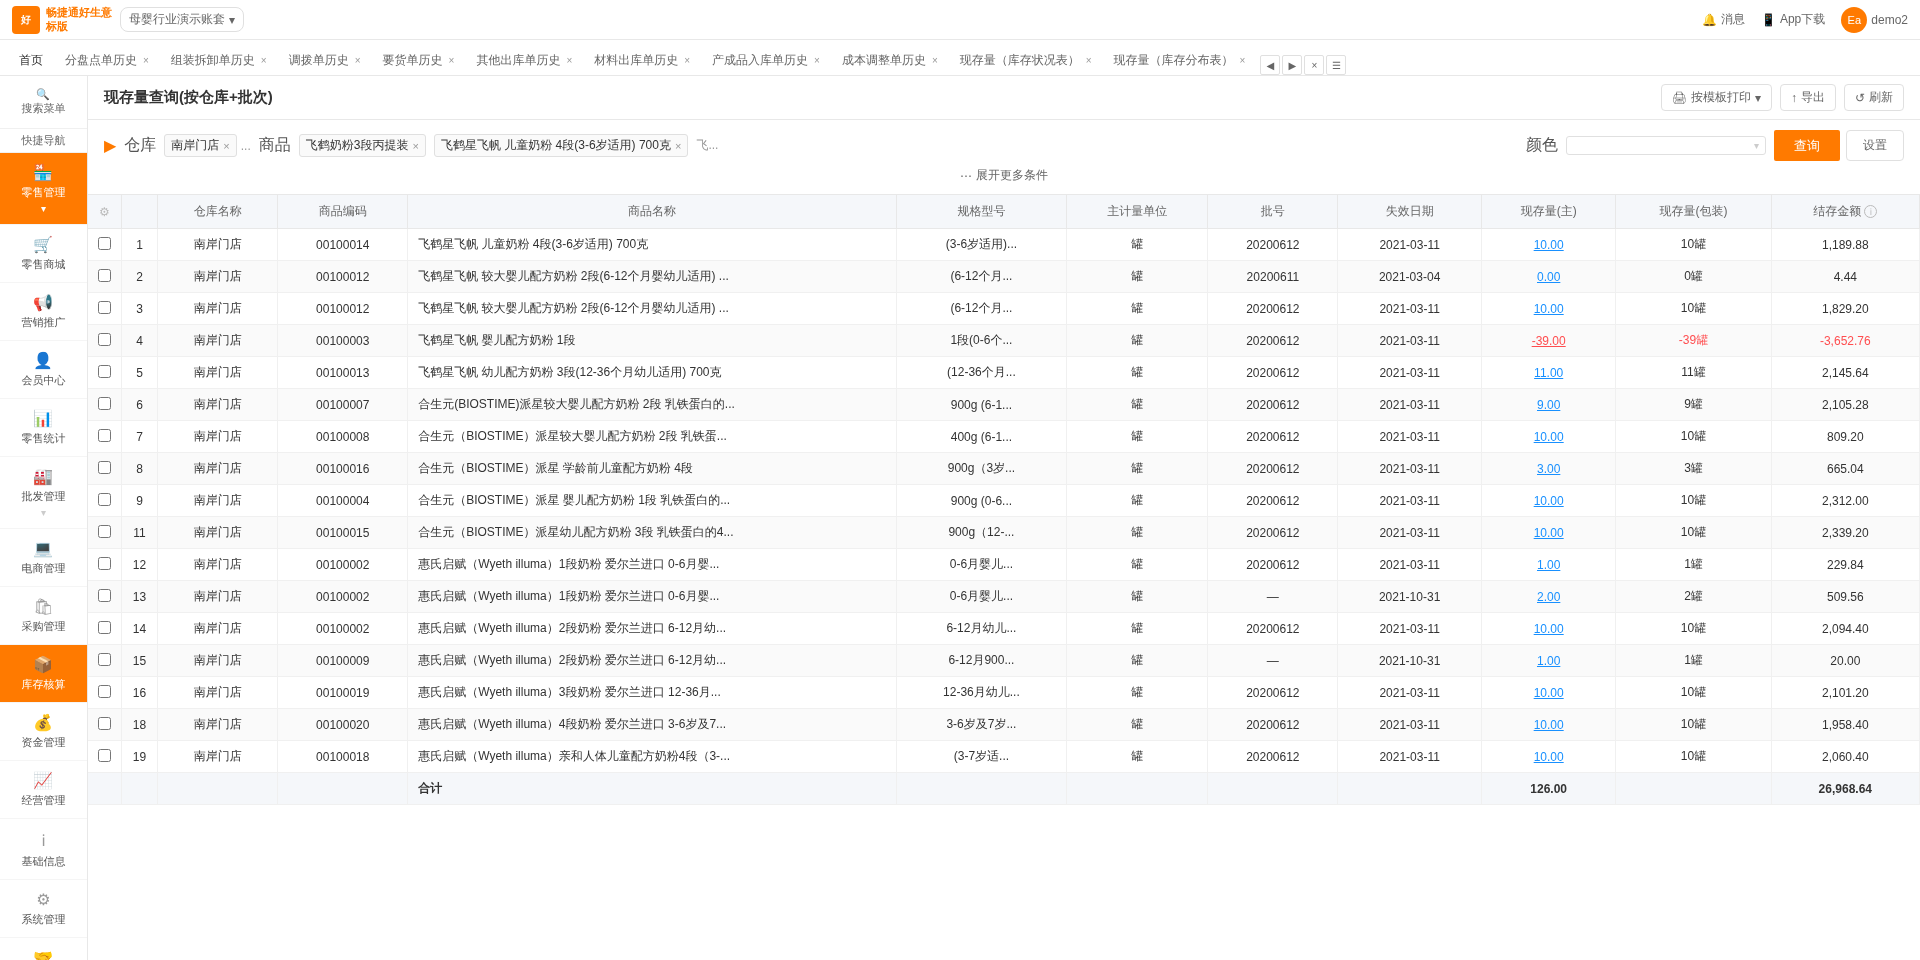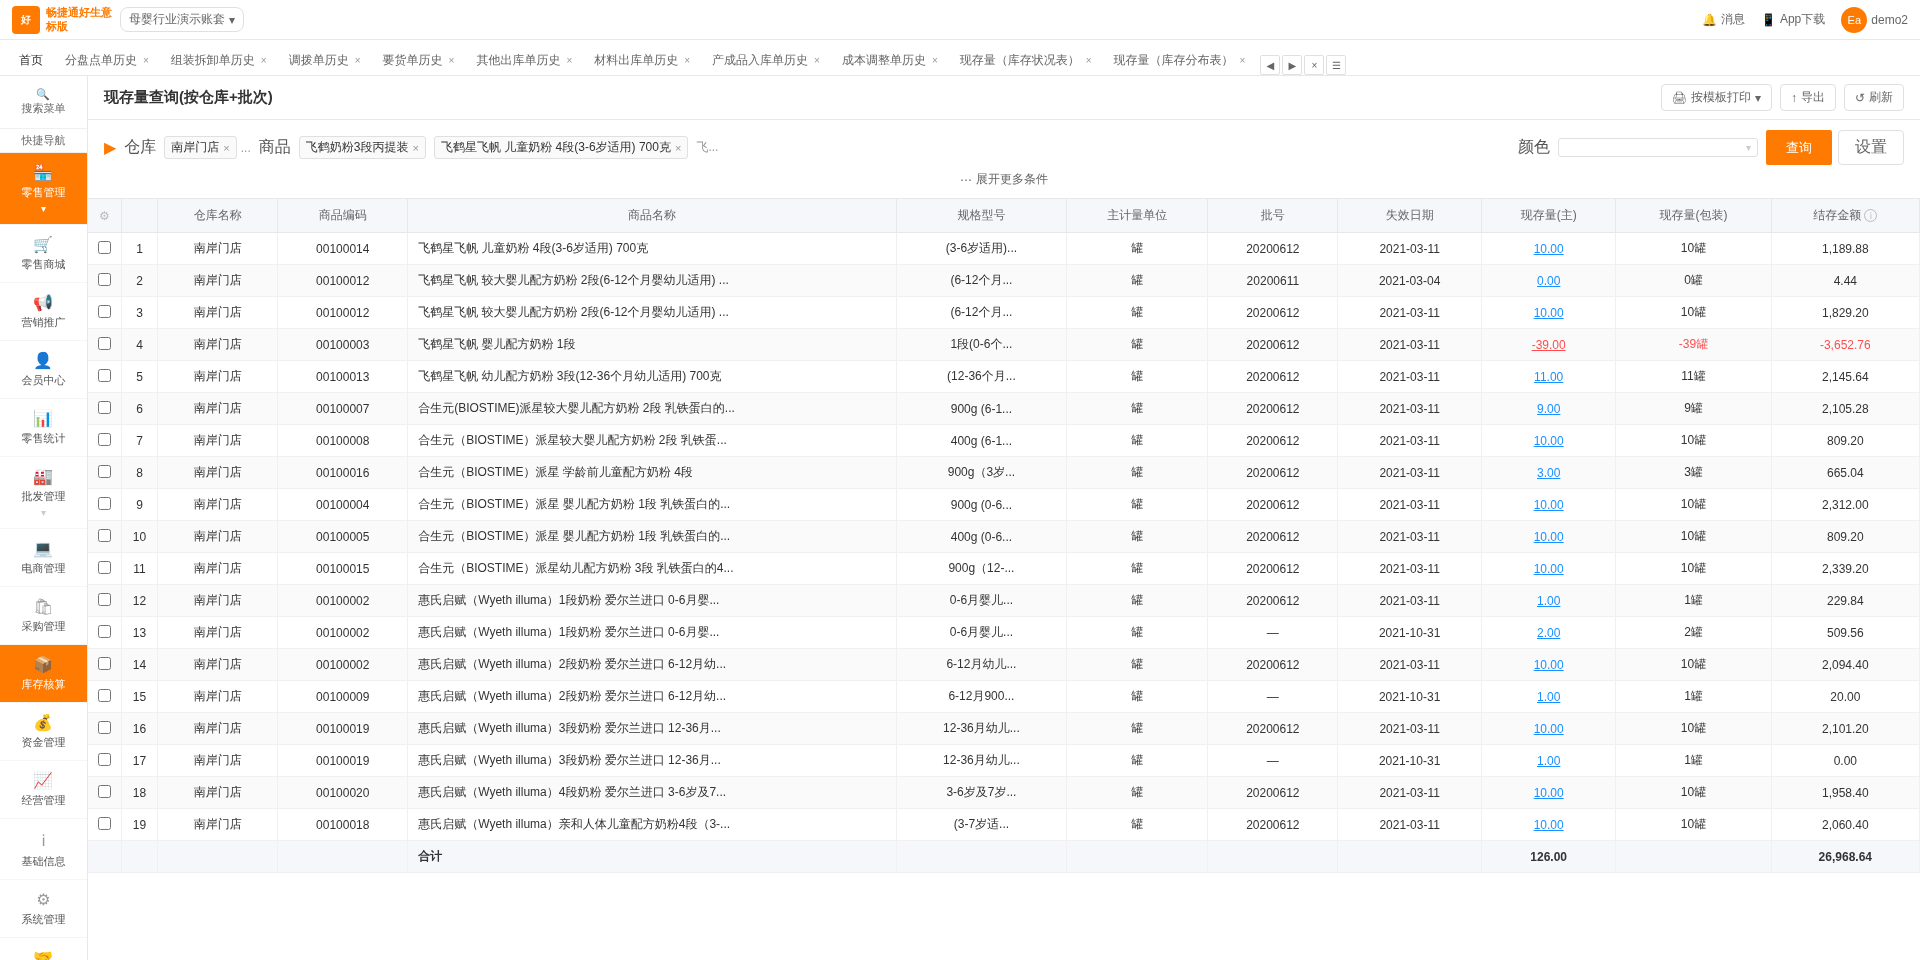--- a/index.html
+++ b/index.html
@@ -58,21 +58,21 @@
     .tag-chip { display: flex; align-items: center; gap: 4px; border: 1px solid #e0e0e0; border-radius: 3px; padding: 2px 6px; font-size: 12px; color: #333; background: #fafafa; }
     .tag-chip .remove { color: #999; cursor: pointer; font-size: 11px; }
     .tag-more { font-size: 12px; color: #999; cursor: pointer; }
 
     
     .filter-input-box { display: flex; align-items: center; border: 1px solid #e0e0e0; border-radius: 3px; padding: 3px 6px; min-width: 200px; max-width: 400px; background: #fff; cursor: pointer; gap: 4px; flex: 1; }
     .filter-arrow { font-size: 10px; color: #ccc; margin-left: auto; }
 
     
     .btn-query { background: #ff7a00; color: white; border: none; border-radius: 2px; padding: 6px 20px; font-size: 13px; cursor: pointer; white-space: nowrap; }
-    .btn-settings { background: #fff; color: #666; border: 1px solid #e0e0e0; border-radius: 4px; padding: 6px 16px; font-size: 16px; cursor: pointer; }
+    .btn-settings { background: #fff; color: #666; border: 1px solid #e0e0e0; border-radius: 4px; padding: 6px 16px; font-size: 12px; cursor: pointer; }
 
     
     .table-area { flex: 1; overflow: auto; background: #fff; }
     .data-table { width: 100%; border-collapse: collapse; font-size: 12px; }
     .data-table th { background: #f5f7fa; color: #666; font-weight: 500; padding: 8px 10px; text-align: center; border-bottom: 1px solid #e8e8e8; border-right: 1px solid #e8e8e8; white-space: nowrap; position: sticky; top: 0; z-index: 1; }
     .data-table td { padding: 7px 10px; text-align: center; border-bottom: 1px solid #f0f0f0; border-right: 1px solid #f0f0f0; color: #333; white-space: nowrap; }
     .data-table tr:nth-child(even) { background: #fafafa; }
     .data-table .link { color: #1890ff; text-decoration: underline; cursor: pointer; }
     .data-table .negative { color: #ff4d4f; }
     .data-table td.text-left { text-align: left; max-width: 280px; overflow: hidden; text-overflow: ellipsis; }
@@ -453,34 +453,20 @@
               <td>900g (0-6...</td>
               <td>罐</td>
               <td>20200612</td>
               <td>2021-03-11</td>
               <td class="link">10.00</td>
               <td>10罐</td>
               <td>2,312.00</td>
             </tr>
             <tr>
               <td><input type="checkbox" style=""></td>
-              <td>10</td>
-              <td>南岸门店</td>
-              <td>00100005</td>
-              <td class="text-left">合生元（BIOSTIME）派星 婴儿配方奶粉 1段 乳铁蛋白的...</td>
-              <td>400g (0-6...</td>
-              <td>罐</td>
-              <td>20200612</td>
-              <td>2021-03-11</td>
-              <td class="link">10.00</td>
-              <td>10罐</td>
-              <td>809.20</td>
-            </tr>
-            <tr>
-              <td><input type="checkbox" style=""></td>
               <td>11</td>
               <td>南岸门店</td>
               <td>00100015</td>
               <td class="text-left">合生元（BIOSTIME）派星幼儿配方奶粉 3段 乳铁蛋白的4...</td>
               <td>900g（12-...</td>
               <td>罐</td>
               <td>20200612</td>
               <td>2021-03-11</td>
               <td class="link">10.00</td>
               <td>10罐</td>
@@ -551,34 +537,20 @@
               <td>12-36月幼儿...</td>
               <td>罐</td>
               <td>20200612</td>
               <td>2021-03-11</td>
               <td class="link">10.00</td>
               <td>10罐</td>
               <td>2,101.20</td>
             </tr>
             <tr>
               <td><input type="checkbox" style=""></td>
-              <td>17</td>
-              <td>南岸门店</td>
-              <td>00100019</td>
-              <td class="text-left">惠氏启赋（Wyeth illuma）3段奶粉 爱尔兰进口 12-36月...</td>
-              <td>12-36月幼儿...</td>
-              <td>罐</td>
-              <td>—</td>
-              <td>2021-10-31</td>
-              <td class="link">1.00</td>
-              <td>1罐</td>
-              <td>0.00</td>
-            </tr>
-            <tr>
-              <td><input type="checkbox" style=""></td>
               <td>18</td>
               <td>南岸门店</td>
               <td>00100020</td>
               <td class="text-left">惠氏启赋（Wyeth illuma）4段奶粉 爱尔兰进口 3-6岁及7...</td>
               <td>3-6岁及7岁...</td>
               <td>罐</td>
               <td>20200612</td>
               <td>2021-03-11</td>
               <td class="link">10.00</td>
               <td>10罐</td>

